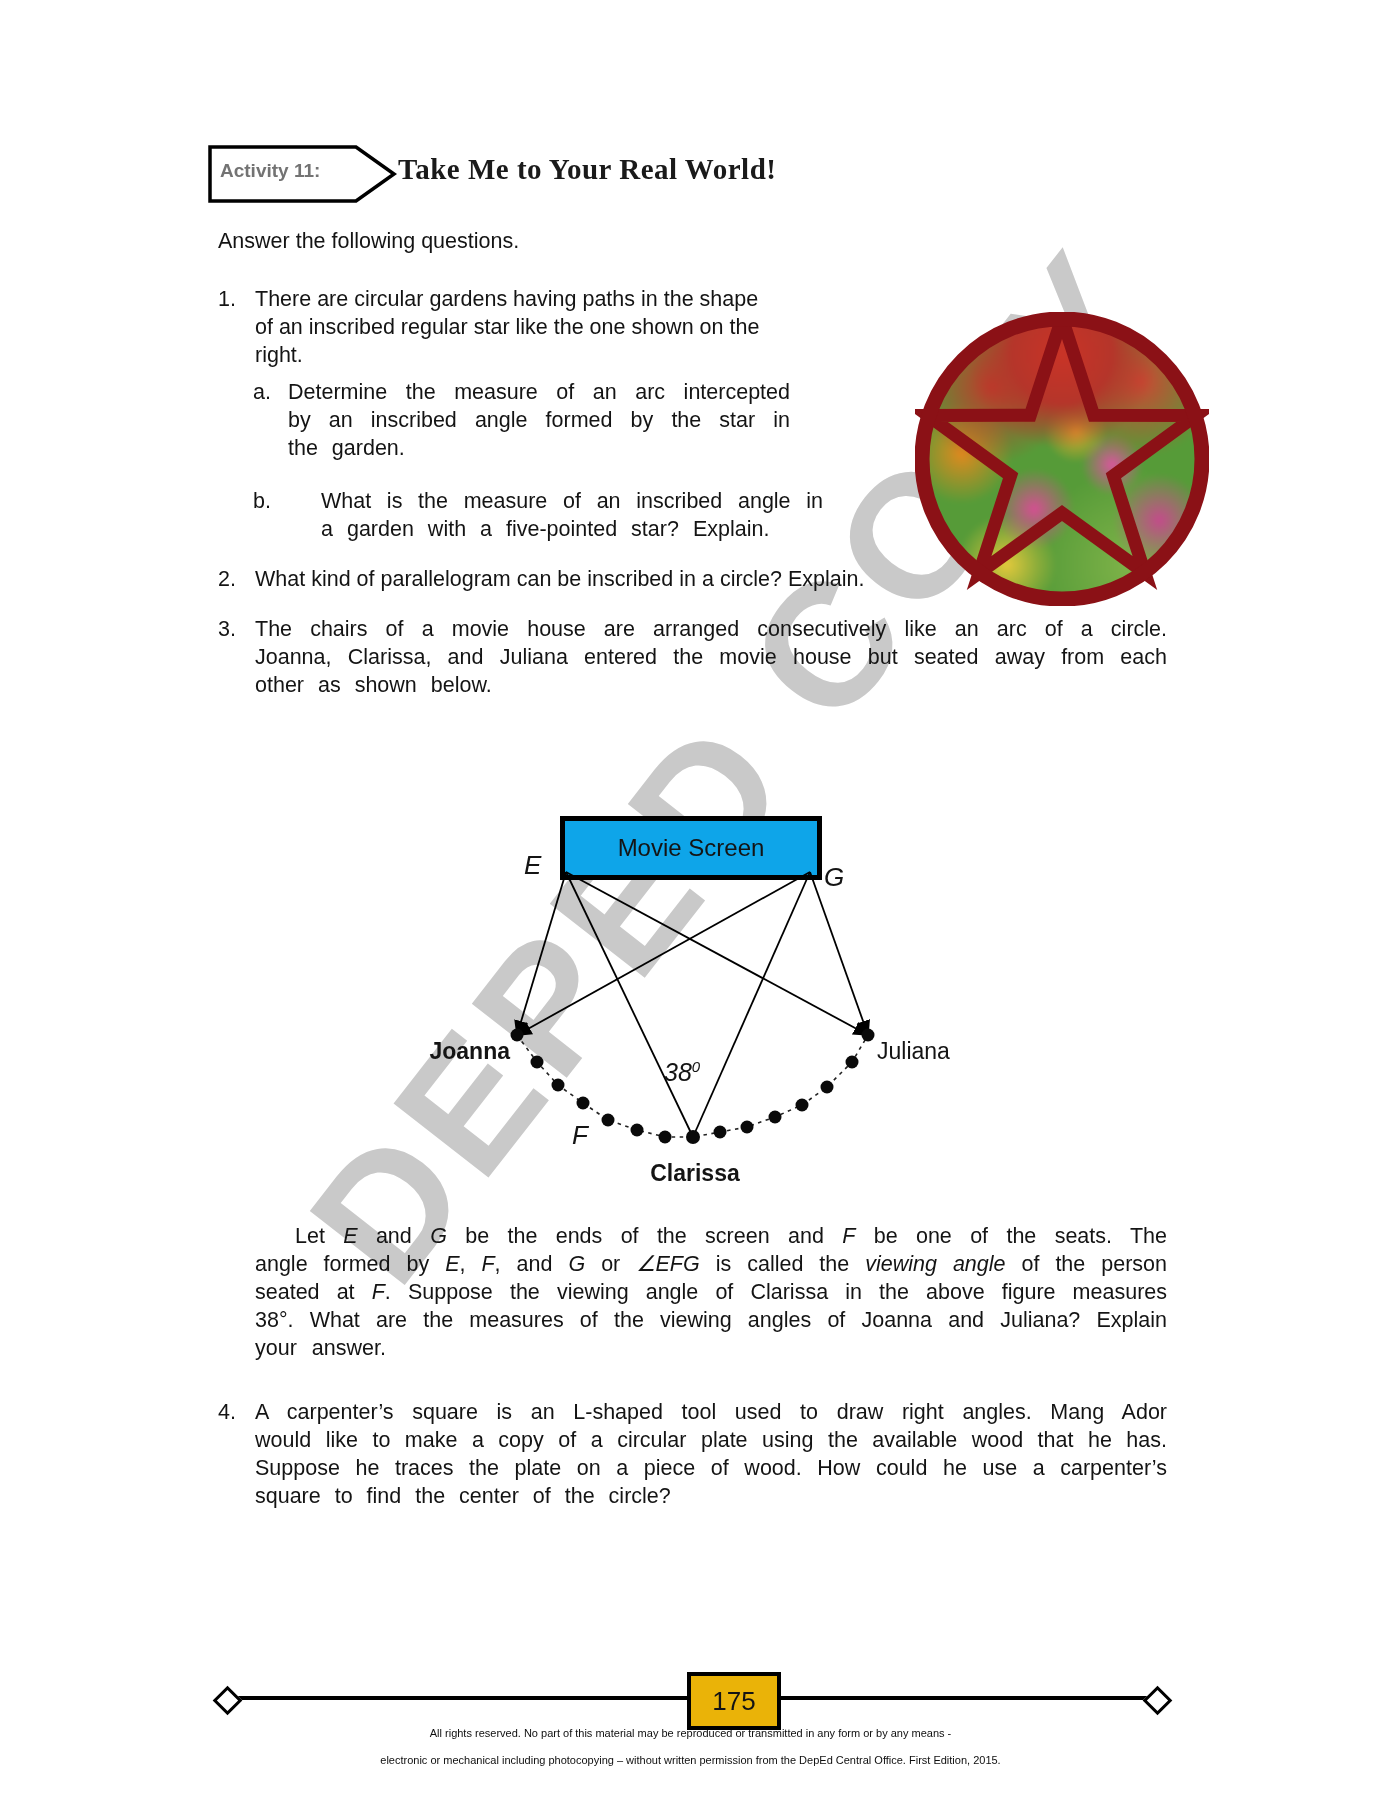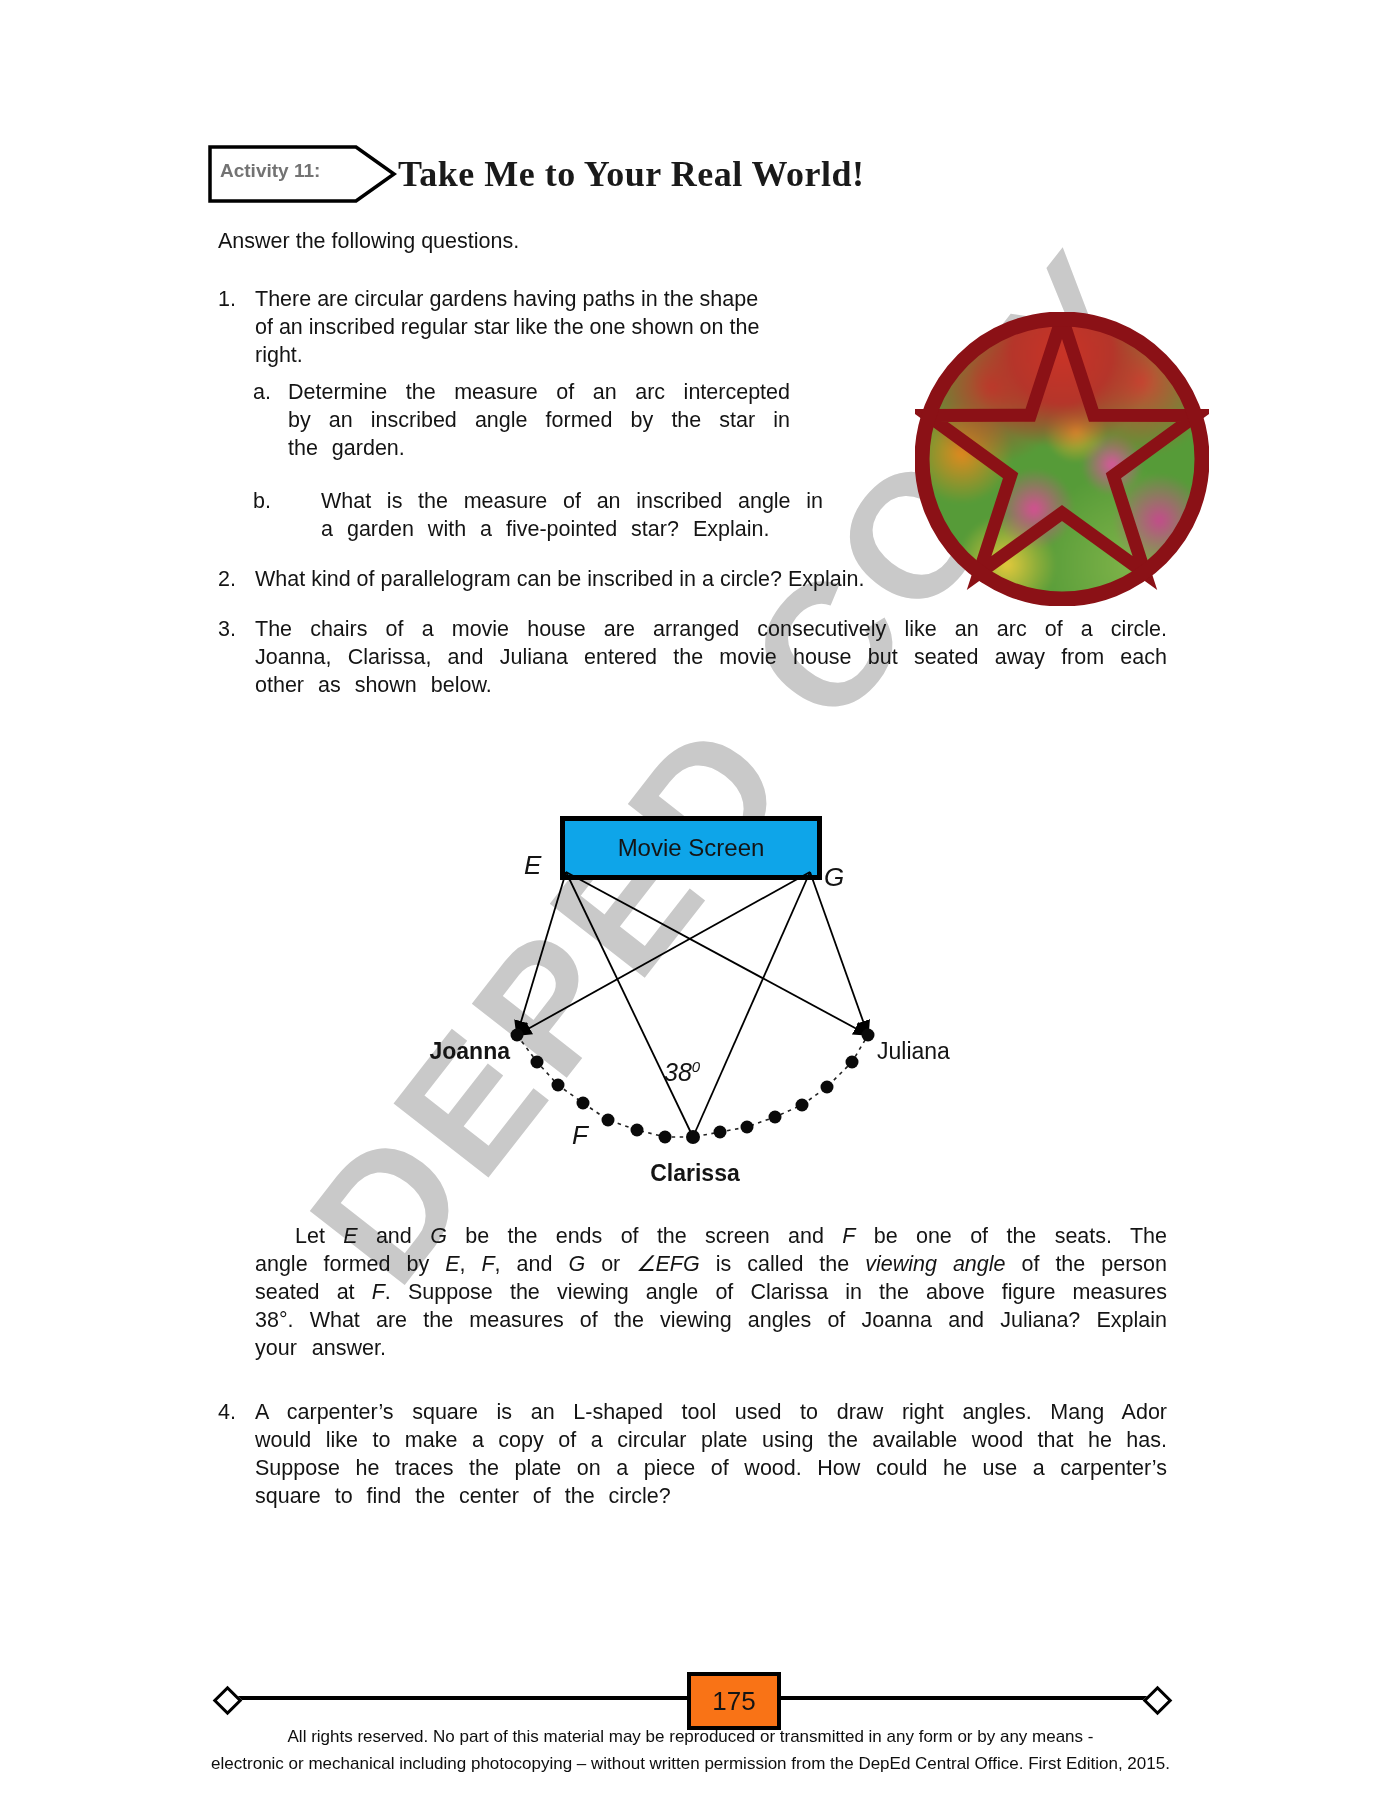--- a/index.html
+++ b/index.html
@@ -23,46 +23,46 @@
   }
   .body-text{font-size:21.5px;line-height:28px;}
   .just{text-align:justify;word-spacing:8px;}
   .banner-label{
     left:220px;top:160px;width:130px;
     font-size:19px;font-weight:bold;color:#737373;
   }
   .page-title{
     left:398px;top:153px;
     font-family:"Liberation Serif", serif;
-    font-size:36px;font-weight:bold;color:#1a1a1a;
+    font-size:29px;font-weight:bold;color:#1a1a1a;
     letter-spacing:0.5px;
   }
   .qnum{font-size:21.5px;line-height:28px;}
   .screen-box{
     left:560px;top:816px;width:252px;height:54px;
     border:5px solid #000;background:#0ea5e9;
     display:flex;align-items:center;justify-content:center;
     font-size:24px;
   }
   .diag-label{font-size:26px;font-style:italic;}
   .diag-name{font-size:23px;}
   .angle-label{font-size:25px;font-style:italic;}
   .angle-label sup{font-size:15px;}
   .footer-rule{left:232px;top:1696px;width:916px;height:4px;background:#000;}
   .diamond{
     width:15px;height:15px;border:3px solid #000;background:#fff;
     transform:rotate(45deg);
   }
   .pageno-box{
     left:687px;top:1672px;width:86px;height:50px;
-    border:4px solid #000;background:#f97316;z-index:3;
+    border:4px solid #000;background:#eab308;z-index:3;
     display:flex;align-items:center;justify-content:center;
     font-size:26px;
   }
-  .copyright{left:0;width:1381px;text-align:center;font-size:17px;color:#0e0e0e;}
+  .copyright{left:0;width:1381px;text-align:center;font-size:11px;color:#0e0e0e;}
   .garden{left:915px;top:312px;width:294px;height:294px;}
   .flowers{
     position:absolute;left:8px;top:8px;width:278px;height:278px;
     border-radius:50%;
     filter:blur(2px);
     background:
       radial-gradient(circle at 50% 12%, #c93427 0%, #b5352a 18%, rgba(181,53,42,0) 34%),
       radial-gradient(circle at 78% 22%, #cc4733 0%, rgba(204,71,51,0) 25%),
       radial-gradient(circle at 25% 24%, #c0392b 0%, rgba(192,57,43,0) 26%),
       radial-gradient(circle at 14% 48%, #e08a1e 0%, rgba(224,138,30,0) 18%),

